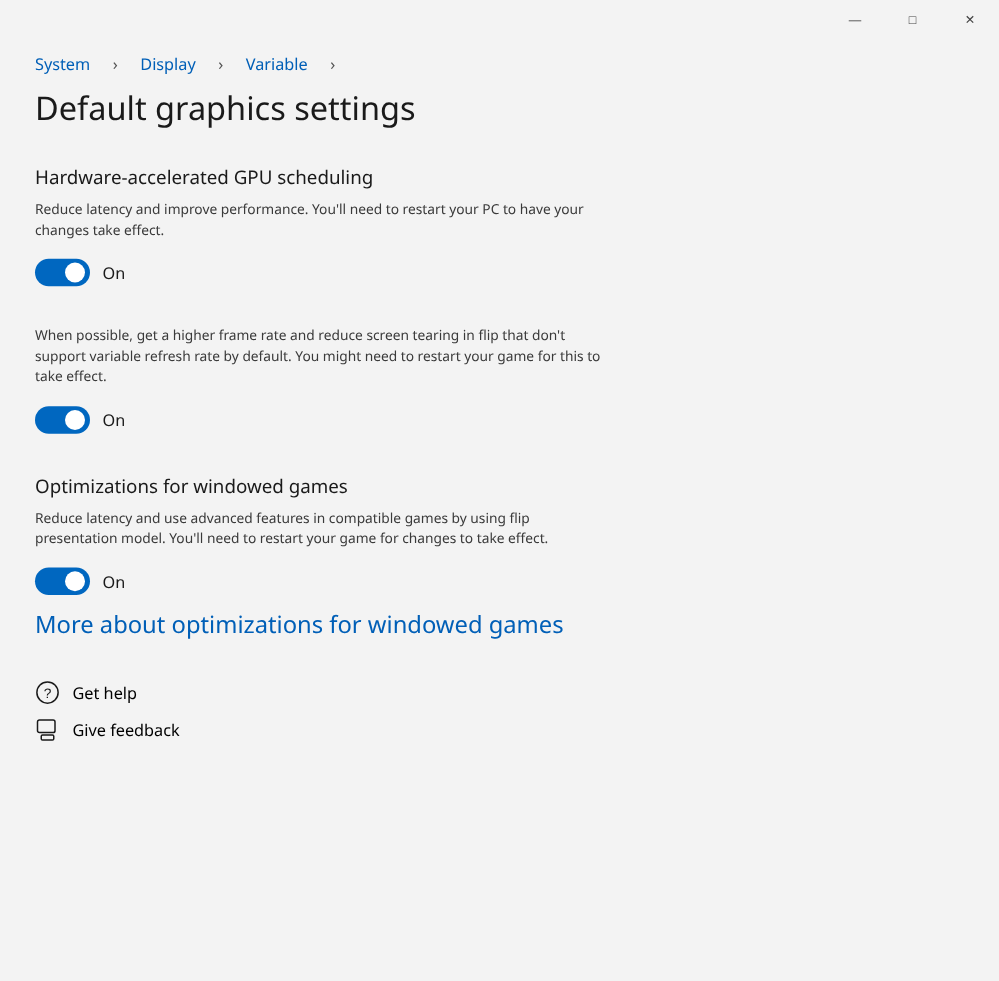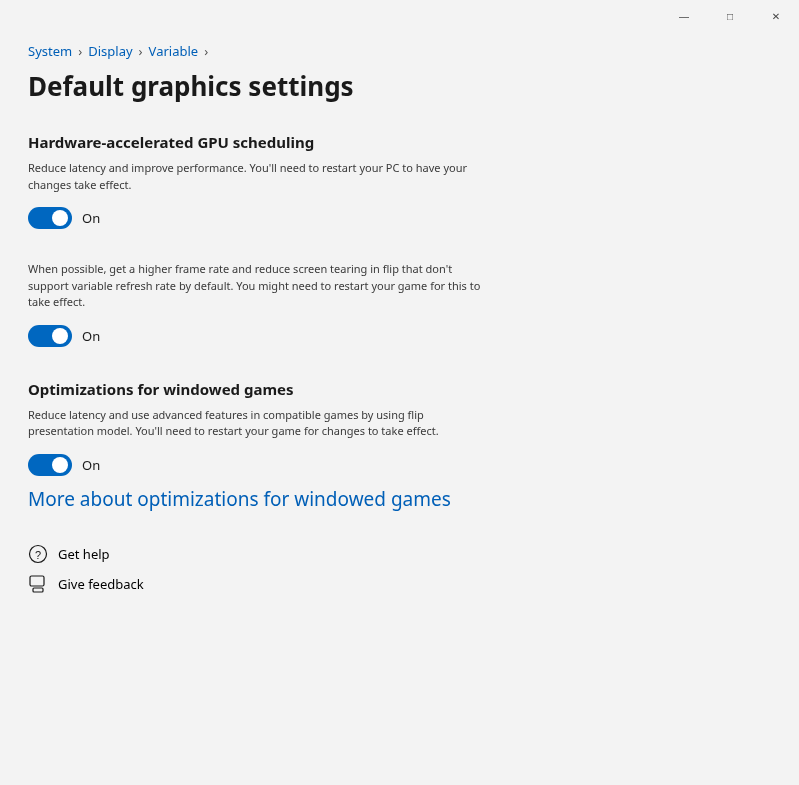--- a/index.html
+++ b/index.html
@@ -48,42 +48,42 @@
       text-decoration: none;
     }
 
     .breadcrumb-separator {
       color: #555;
       font-size: 13px;
     }
 
     .page-title {
       font-size: 26px;
-      font-weight: 700;
+      font-weight: 400;
       color: #1a1a1a;
     }
 
     .breadcrumb-nav {
       display: flex;
       align-items: center;
-      gap: 6px;
+      gap: 18px;
       margin-bottom: 8px;
     }
 
     .breadcrumb-and-title {
       margin-bottom: 28px;
     }
 
     .section {
       margin-bottom: 32px;
     }
 
     .section-title {
       font-size: 15px;
-      font-weight: 700;
+      font-weight: 400;
       margin-bottom: 8px;
       color: #1a1a1a;
     }
 
     .section-description {
       font-size: 11px;
       color: #3a3a3a;
       line-height: 1.5;
       margin-bottom: 14px;
       max-width: 460px;

